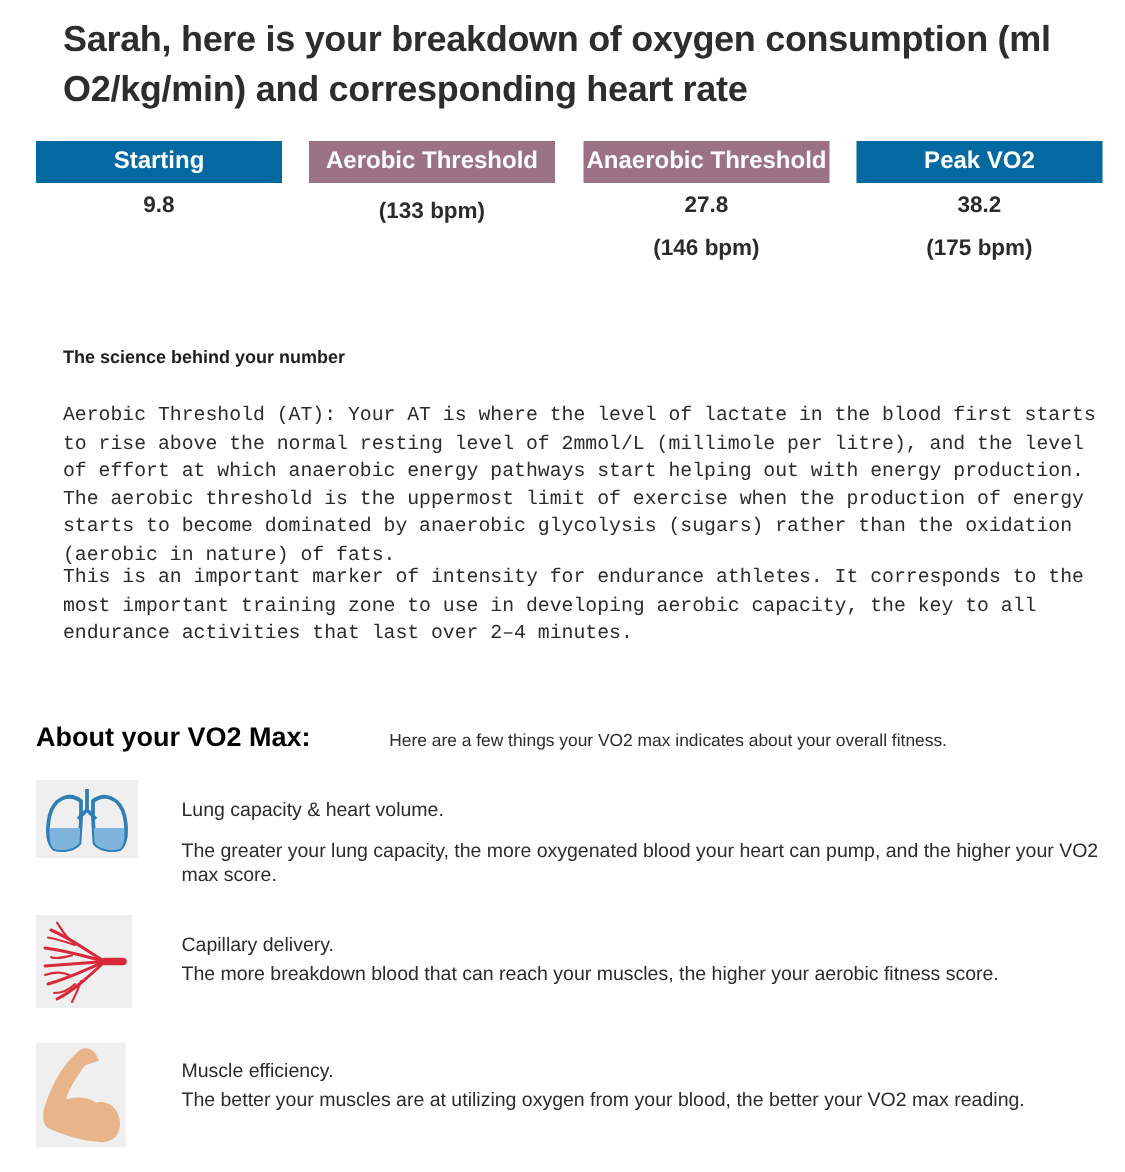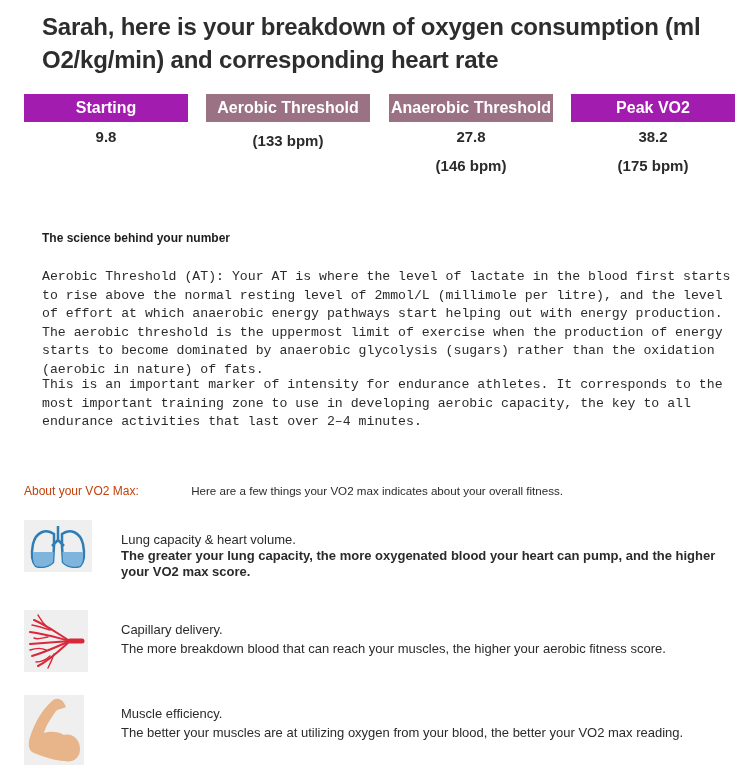--- a/index.html
+++ b/index.html
@@ -13,40 +13,40 @@
     font-size: 24px; font-weight: bold; line-height: 33px; color: #2d2d2d;
     letter-spacing: -0.2px; margin: 0;
   }
   .stat {
     position: absolute; top: 94px; width: 164px; text-align: center;
   }
   .stat-label {
     height: 28px; line-height: 28px; color: #ffffff; font-weight: bold;
     font-size: 16px; white-space: nowrap;
   }
-  .stat-label.dark { background: #a21caf; }
+  .stat-label.dark { background: #0369a1; }
   .stat-label.mauve { background: #9a7284; }
   .stat-value {
     margin-top: 5px; font-size: 15px; font-weight: bold; color: #2b2b2b; line-height: 20px;
   }
   .stat-bpm {
     margin-top: 9px; font-size: 15px; font-weight: bold; color: #2b2b2b; line-height: 20px;
   }
   .section-heading {
     position: absolute; left: 42px; top: 231px; margin: 0;
     font-size: 12px; font-weight: bold; color: #1e1e1e;
   }
   .para {
     position: absolute; left: 42px; width: 690px; margin: 0;
     font-size: 13.2px; line-height: 18.6px; color: #2b2b2b; font-family: Liberation Mono, monospace;
   }
   .about {
     position: absolute; left: 24px; top: 481px; white-space: nowrap;
   }
-  .about-title { font-size: 12px; font-weight: normal; color: #c2410c; }
+  .about-title { font-size: 18px; font-weight: bold; color: #000000; }
   .about-sub { font-size: 11.6px; color: #2b2b2b; padding-left: 48px; }
   .icon-box {
     position: absolute; left: 24px; background: #efefef;
   }
   .item-text {
     position: absolute; left: 121px; width: 620px; font-size: 13px; color: #2b2b2b;
     line-height: 16px;
   }
   .item-text p { margin: 0; }
 </style>
@@ -87,21 +87,21 @@
   <svg width="68" height="52" viewBox="0 0 68 52">
     <path d="M34 6 L34 20 M34 20 L28 26 M34 20 L40 26" stroke="#2e7db5" stroke-width="2.5" fill="none"></path>
     <path d="M30 14 C22 8 12 12 9 24 C7 34 8 42 12 46 C18 48 26 46 29 42 L30 26 Z" fill="none" stroke="#2e7db5" stroke-width="2.5"></path>
     <path d="M38 14 C46 8 56 12 59 24 C61 34 60 42 56 46 C50 48 42 46 39 42 L38 26 Z" fill="none" stroke="#2e7db5" stroke-width="2.5"></path>
     <path d="M9.5 32 L29.5 32 L29 42 C26 46 18 48 12 46 C9 43 8.5 38 9.5 32 Z" fill="#7fb4dc"></path>
     <path d="M38.5 32 L58.5 32 C59.5 38 59 43 56 46 C50 48 42 46 39 42 Z" fill="#7fb4dc"></path>
   </svg>
 </div>
 <div class="item-text" style="top:532px;">
   <p>Lung capacity &amp; heart volume.</p>
-  <p style="font-weight:bold;">The greater your lung capacity, the more oxygenated blood your heart can pump, and the higher your VO2 max score.</p>
+  <p style="margin-top:11px;">The greater your lung capacity, the more oxygenated blood your heart can pump, and the higher your VO2 max score.</p>
 </div>
 
 <div class="icon-box" style="top:610px; width:64px; height:62px;">
   <svg width="64" height="62" viewBox="0 0 64 62">
     <g stroke="#d8283a" fill="none" stroke-linecap="round">
       <path d="M46 31 L58 31" stroke-width="5"></path>
       <path d="M46 31 C34 24 24 16 10 10" stroke-width="2"></path>
       <path d="M46 31 C34 28 22 24 6 22" stroke-width="2"></path>
       <path d="M46 31 C32 32 20 33 6 34" stroke-width="2"></path>
       <path d="M46 31 C34 36 22 42 8 46" stroke-width="2"></path>

